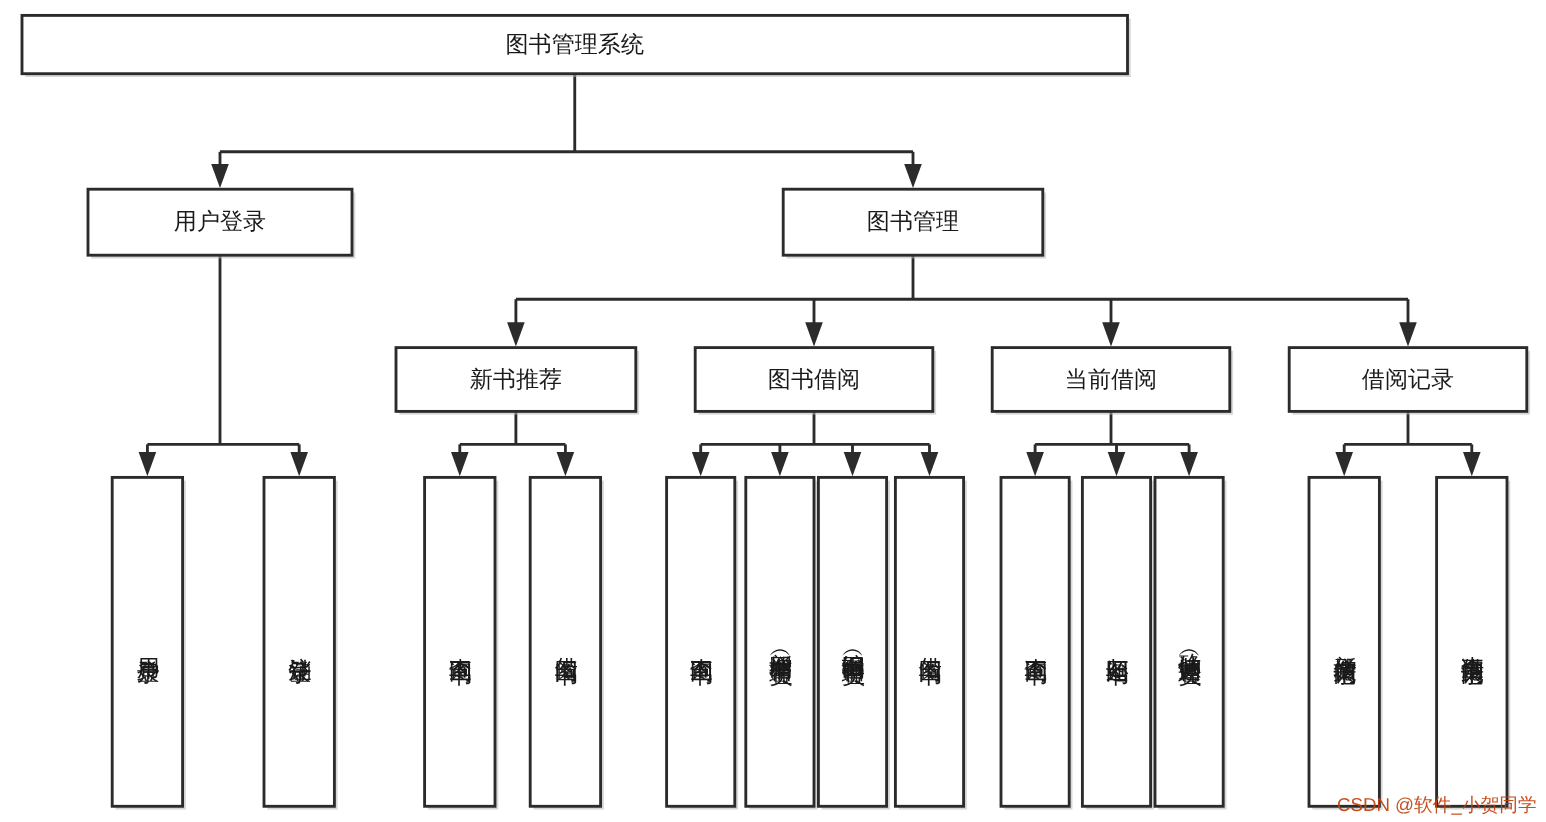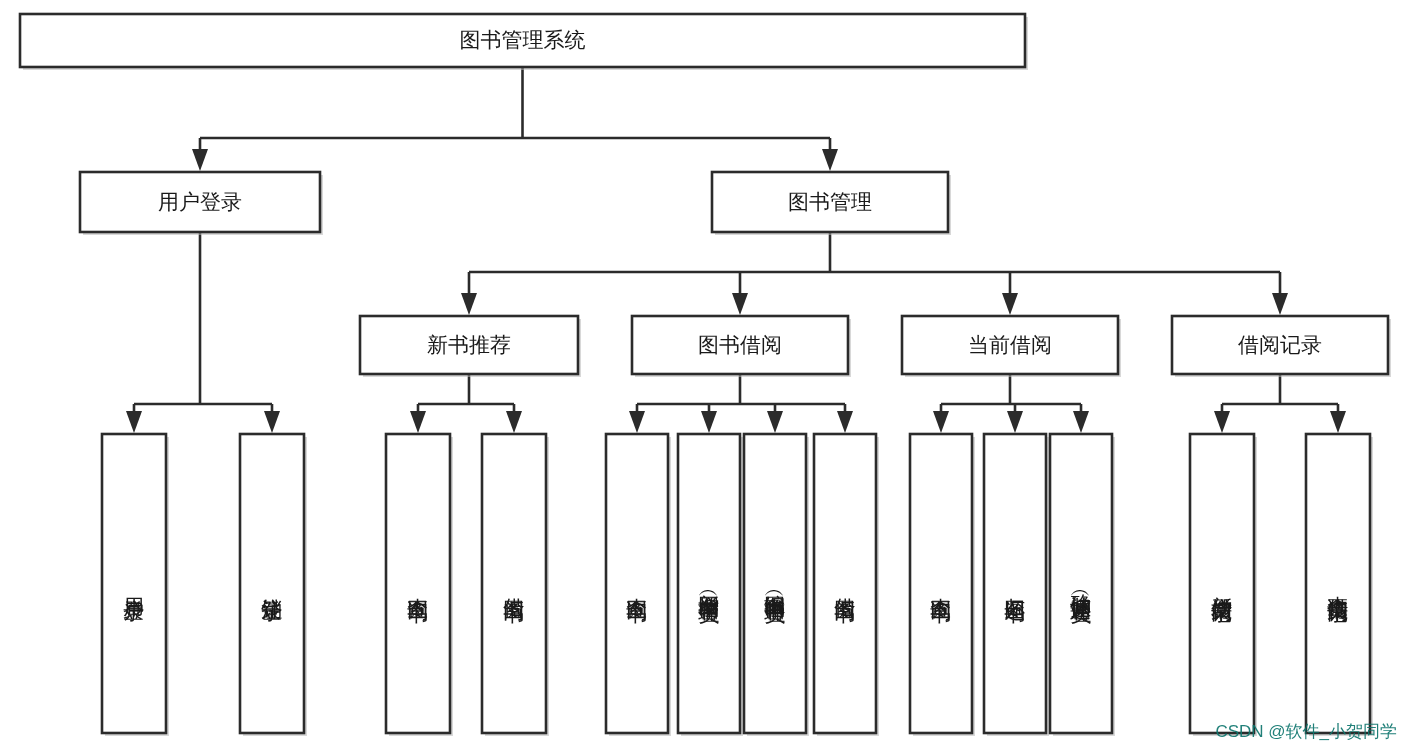--- a/index.html
+++ b/index.html
@@ -71,21 +71,21 @@
     letter-spacing: 1.5px;
     text-align: center;
     white-space: nowrap;
   }
   #watermark {
     position: absolute;
     right: 8px;
     bottom: 4px;
     font-family: "Liberation Sans", "DejaVu Sans", sans-serif;
     font-size: 17px;
-    color: #0f766e;
+    color: #c2410c;
     opacity: 0.92;
     white-space: nowrap;
     pointer-events: none;
   }
 </style>
 </head>
 <body>
 
 <div id="diagram-root">
   <svg id="tree-svg" viewBox="0 0 1405 747" xmlns="http://www.w3.org/2000/svg">

